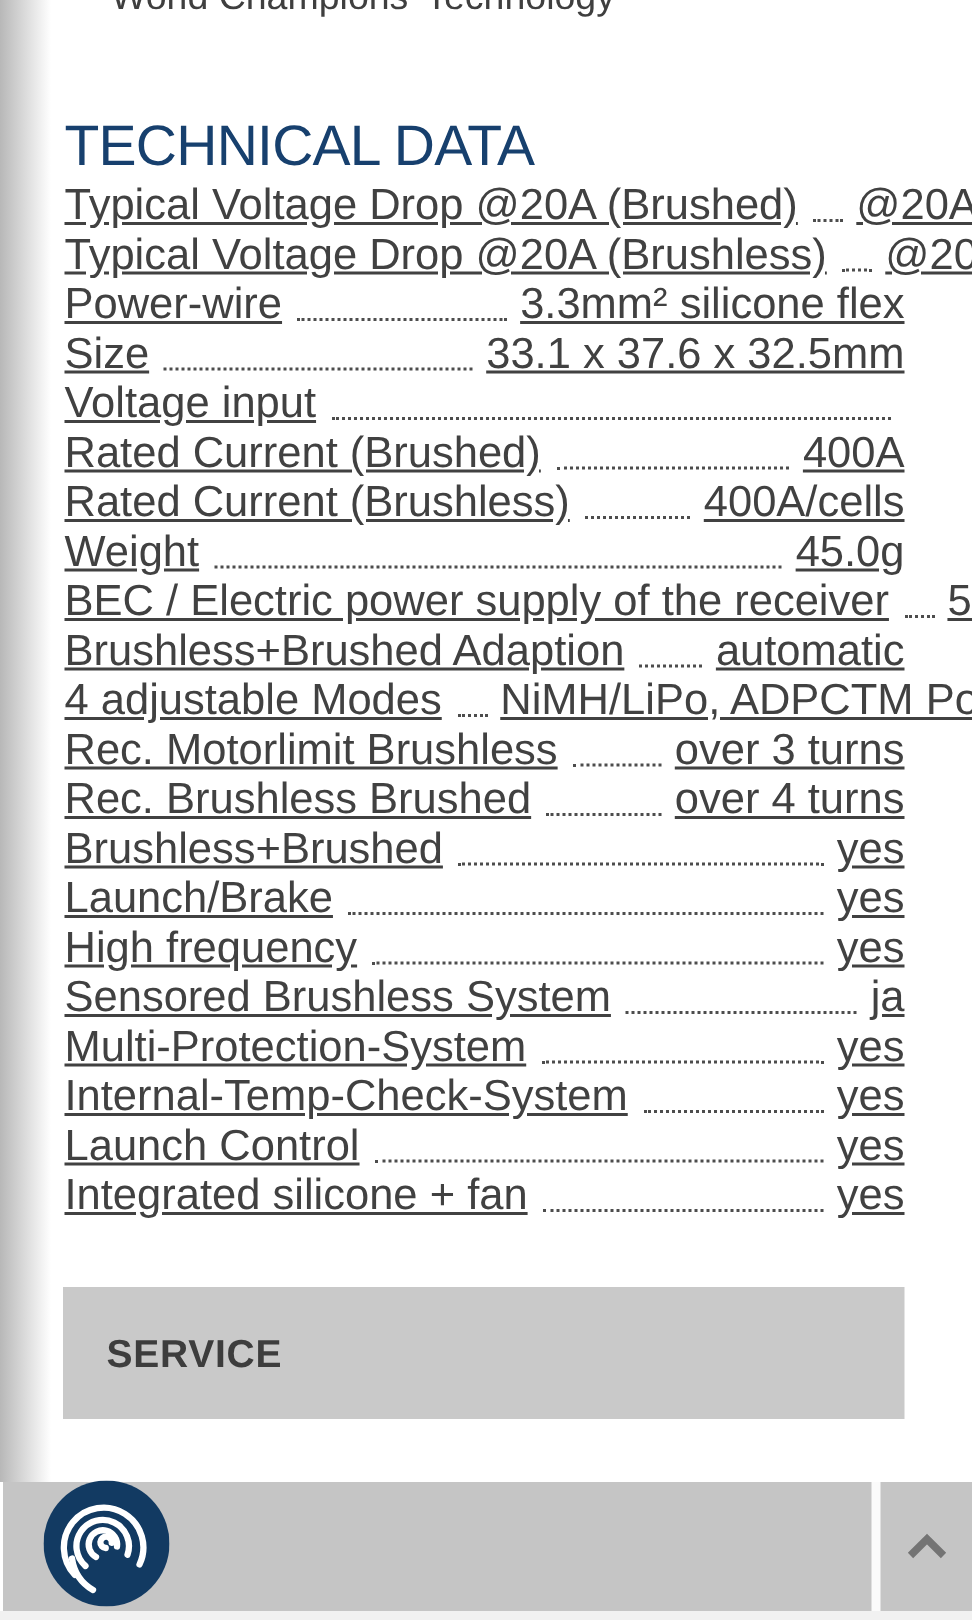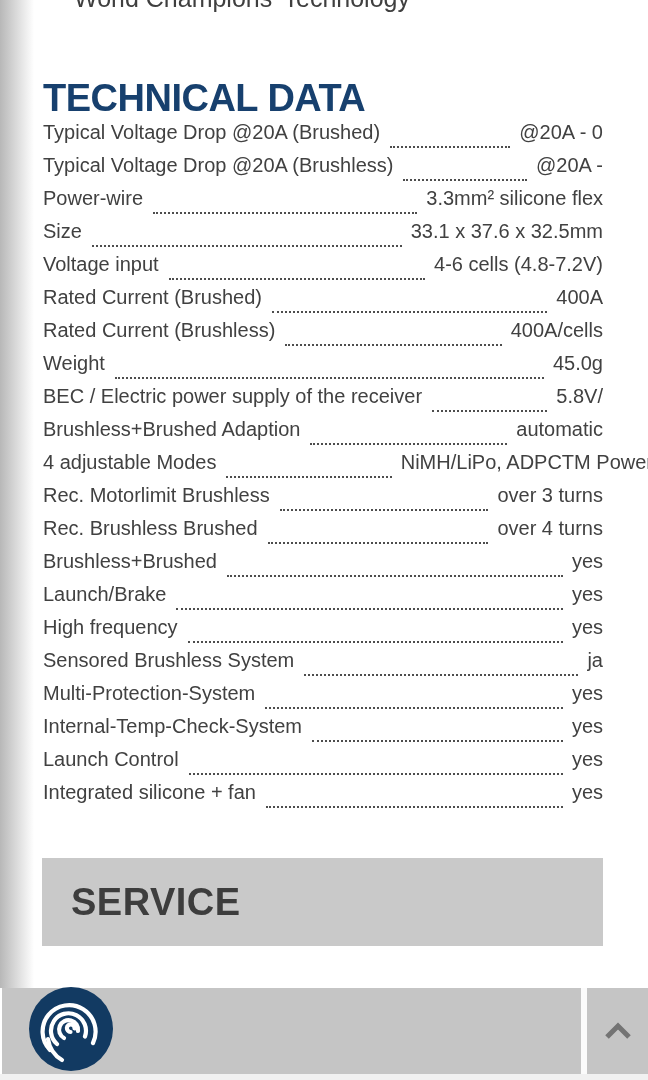--- a/index.html
+++ b/index.html
@@ -23,35 +23,36 @@
 
   
   .tagline {
     position: absolute; left: 74px; top: -16px;
     font-size: 25px; color: #3f3f3f;
     white-space: nowrap;
   }
 
   .page-title {
     position: absolute; left: 43px; top: 52px;
-    font-size: 38px; font-weight: 700;
+    font-size: 38px; font-weight: 400;
     letter-spacing: -0.5px;
     color: #17406e;
     white-space: nowrap;
   }
 
   .spec-list {
     position: absolute; left: 43px; top: 121px;
     width: 560px;
   }
   .spec-row {
     display: flex; align-items: baseline;
     height: 33px;
-    font-size: 20px;
+    font-size: 29px;
     white-space: nowrap;
+    text-decoration: underline;
   }
   .spec-label { flex: 0 0 auto; }
   .dotted-leader {
     flex: 1 1 20px;
     min-width: 20px;
     align-self: flex-end;
     border-bottom: 2.5px dotted #4d4d4d;
     margin: 0 9px 6px 10px;
     height: 0;
   }
@@ -60,21 +61,21 @@
 
   .service-bar {
     position: absolute; left: 42px; top: 858px;
     width: 561px; height: 88px;
     background: #c9c9c9;
     display: flex; align-items: center;
     cursor: pointer;
   }
   .service-label {
     margin-left: 29px;
-    font-size: 38px; font-weight: 700;
+    font-size: 26px; font-weight: 700;
     color: #3d3d3d;
     letter-spacing: 0.5px;
   }
 
   .footer-bar {
     position: absolute; left: 2px; top: 988px;
     width: 646px; height: 86px;
     background: #c5c5c5;
   }
   .footer-separator {
@@ -125,21 +126,20 @@
       <span class="spec-value">3.3mm² silicone flex</span>
     </div>
     <div class="spec-row">
       <span class="spec-label">Size</span>
       <span class="dotted-leader"></span>
       <span class="spec-value">33.1 x 37.6 x 32.5mm</span>
     </div>
     <div class="spec-row">
       <span class="spec-label">Voltage input</span>
       <span class="dotted-leader"></span>
-      <span class="spec-value">4-6 cells (4.8-7.2V)</span>
     </div>
     <div class="spec-row">
       <span class="spec-label">Rated Current (Brushed)</span>
       <span class="dotted-leader"></span>
       <span class="spec-value">400A</span>
     </div>
     <div class="spec-row">
       <span class="spec-label">Rated Current (Brushless)</span>
       <span class="dotted-leader"></span>
       <span class="spec-value">400A/cells</span>

